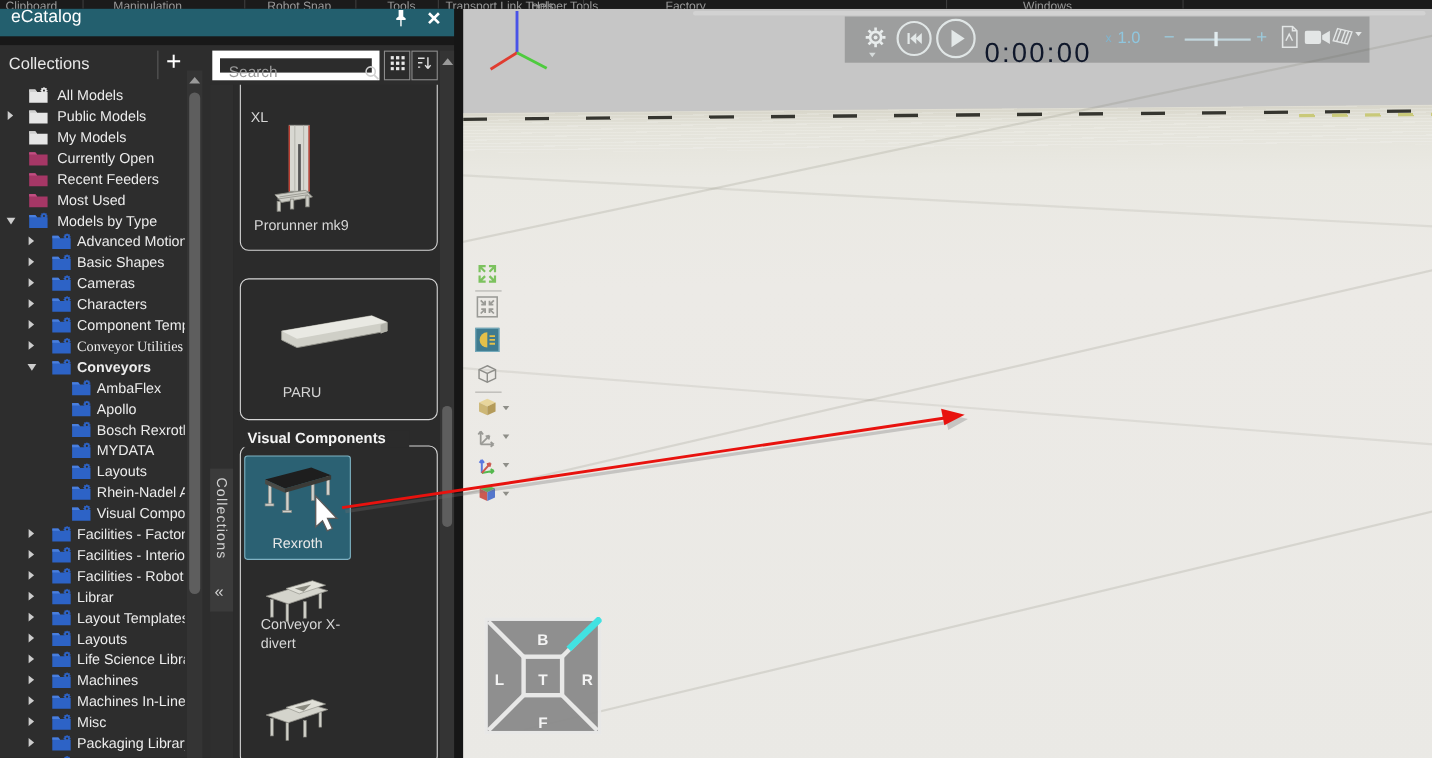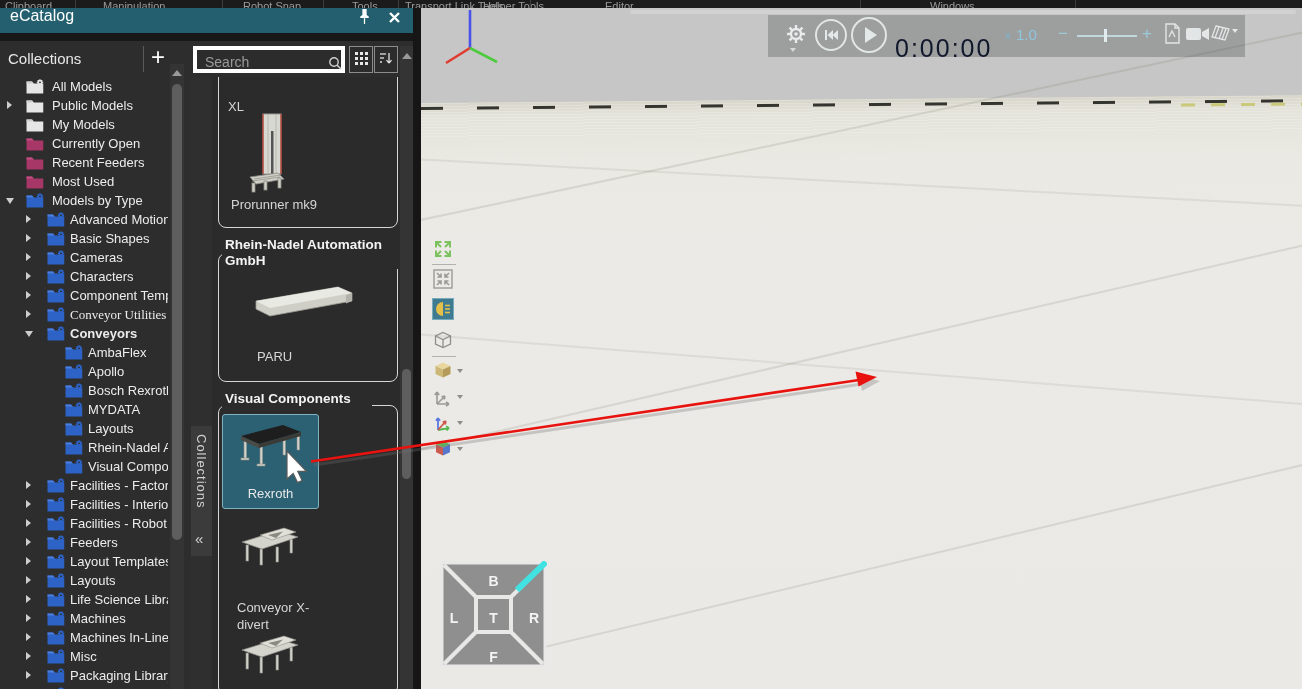--- a/index.html
+++ b/index.html
@@ -10,21 +10,21 @@
   #ribbon{left:0;top:0;width:1302px;height:8px;background:#1b1b1b;overflow:hidden;z-index:5;}
   .ribbon-label{position:absolute;top:0;font-size:11px;color:#9a9a9a;white-space:nowrap;}
   .ribbon-sep{position:absolute;top:0;width:1px;height:8px;background:#3d3d3d;}
   
   #titlebar{left:0;top:8;width:413px;height:33px;background:#235f6e;z-index:4;}
   #title{position:absolute;left:10px;top:7px;font-size:16px;color:#fff;}
   #panel{left:0;top:41px;width:413px;height:648px;background:#2d2d2d;z-index:3;}
   #collections-label{left:8px;top:9px;font-size:15px;color:#e8e8e8;}
   .hdr-divider{left:143px;top:5px;width:1px;height:26px;background:#5a5a5a;}
   #add-btn{left:146px;top:1px;width:24px;height:30px;font-size:24px;color:#fff;text-align:center;line-height:30px;cursor:default;}
-  #search-box{left:193px;top:5px;width:152px;height:27px;border:4px solid #ffffff;background:#2c2c2c;box-sizing:border-box;}
+  #search-box{left:193px;top:5px;width:152px;height:27px;border:7px solid #ffffff;background:#2c2c2c;box-sizing:border-box;}
   #search-input{position:absolute;left:2px;top:1px;width:124px;height:21px;background:transparent;border:none;outline:none;
       color:#cfcfcf;font-size:14px;font-family:"Liberation Sans",sans-serif;padding:0 0 0 6px;}
   #search-input::placeholder{color:#9a9a9a;}
   .sq-btn{width:24px;height:27px;border:1px solid #8c8c8c;background:#2c2c2c;box-sizing:border-box;display:flex;align-items:center;justify-content:center;}
   
   #tree{left:0;top:36px;width:168px;height:612px;overflow:hidden;}
   .tree-row{position:absolute;left:0;width:168px;height:19px;white-space:nowrap;}
   .tree-label{position:absolute;top:2px;font-size:13px;color:#ececec;}
   .arr-c{position:absolute;top:5px;width:0;height:0;border-left:5px solid #cdcdcd;border-top:4px solid transparent;border-bottom:4px solid transparent;}
   .arr-e{position:absolute;top:7px;width:0;height:0;border-top:6px solid #cdcdcd;border-left:4.5px solid transparent;border-right:4.5px solid transparent;}
@@ -82,21 +82,21 @@
 
 <div id="app">
 
   <div id="ribbon" class="abs">
       <span class="ribbon-label" style="left:5px">Clipboard</span>
       <span class="ribbon-label" style="left:103px">Manipulation</span>
       <span class="ribbon-label" style="left:243px">Robot Snap</span>
       <span class="ribbon-label" style="left:352px">Tools</span>
       <span class="ribbon-label" style="left:405px">Transport Link Tools</span>
       <span class="ribbon-label" style="left:483px">Helper Tools</span>
-      <span class="ribbon-label" style="left:605px">Editor</span>
+      <span class="ribbon-label" style="left:605px">Factory</span>
       <span class="ribbon-label" style="left:930px">Windows</span>
       <span class="ribbon-sep" style="left:75px"></span>
       <span class="ribbon-sep" style="left:222px"></span>
       <span class="ribbon-sep" style="left:323px"></span>
       <span class="ribbon-sep" style="left:398px"></span>
       <span class="ribbon-sep" style="left:530px"></span>
       <span class="ribbon-sep" style="left:860px"></span>
       <span class="ribbon-sep" style="left:1075px"></span>
     </div>
 
@@ -502,21 +502,21 @@
                 <line x1="13.2" y1="0.2" x2="13.2" y2="6"></line>
                 <line x1="10.2" y1="3.1" x2="16.2" y2="3.1"></line>
                 <line x1="11.1" y1="1" x2="15.3" y2="5.2"></line>
                 <line x1="15.3" y1="1" x2="11.1" y2="5.2"></line>
               </g>
     <circle cx="13.2" cy="3.1" r="2.4" fill="#2d63c6"></circle>
               <circle cx="13.2" cy="3.1" r="0.9" fill="#2d2d2d"></circle>
     <path d="M0.5,2.2 h5.2 l1.6,2 h9 v9.3 h-15.8 z" fill="#2d63c6"></path>
     <path d="M0.5,2.2 h5.2 l1.6,2 h-6.8 z" fill="#4a7fdd"></path>
             </svg></span>
-          <span class="tree-label" style="left:70px;">Feeders</span>
+          <span class="tree-label" style="left:70px;">Librar</span>
         </div>
         <div class="tree-row" style="top:475px">
           <span class="arr-c" style="left:26px"></span>
           <span class="tree-icon" style="left:47px"><svg width="18" height="15" viewBox="0 0 17 14">
     <g stroke="#2d63c6" stroke-width="1.1">
                 <line x1="13.2" y1="0.2" x2="13.2" y2="6"></line>
                 <line x1="10.2" y1="3.1" x2="16.2" y2="3.1"></line>
                 <line x1="11.1" y1="1" x2="15.3" y2="5.2"></line>
                 <line x1="15.3" y1="1" x2="11.1" y2="5.2"></line>
               </g>
@@ -670,21 +670,20 @@
               <rect x="40" y="67" width="3" height="10"></rect>
               <rect x="26" y="70" width="3" height="9"></rect>
             </g>
    <g stroke="#8f8f88" stroke-width="0.7">
               <line x1="16" y1="68" x2="43" y2="64"></line>
               <line x1="14" y1="70" x2="42" y2="66"></line>
             </g>
           </svg></span>
         <div class="item-label" style="left:19px;top:119px;width:150px;">Prorunner mk9</div>
         <div class="grp-box" style="top:176px;height:129px"></div>
-        <div class="grp-header" style="left:10px;top:160px;width:172px">Rhein-Nadel Automation GmbH</div>
         <span class="thumb" style="left:38px;top:204px"><svg width="110" height="44">
             <polygon points="6,20 88,6 102,12 102,20 20,35 6,28" fill="#cfcfc7" stroke="#9a9a92" stroke-width="0.8"></polygon>
    <polygon points="6,20 88,6 102,12 20,27" fill="#e9e9e3"></polygon>
             <polygon points="102,12 102,20 96,22.5 96,14.3" fill="#b2b2aa"></polygon>
           </svg></span>
         <div class="item-label" style="left:45px;top:271px;width:120px;">PARU</div>
         <div class="grp-box" style="top:328px;height:290px"></div>
         <div class="grp-header" style="left:10px;top:314px;width:144px">Visual Components</div>
         <div class="sel-tile" style="left:10px;top:337px;width:97px;height:95px"></div>
         <span class="thumb" style="left:23px;top:343px"><svg width="72" height="48">
@@ -705,21 +704,21 @@
             <g fill="#cfcfc8" stroke="#8f8f88" stroke-width="0.6">
    <rect x="8" y="22" width="2.4" height="16"></rect>
               <rect x="22" y="26" width="2.4" height="16"></rect>
    <rect x="38" y="24" width="2.4" height="15"></rect>
               <rect x="52" y="16" width="2.4" height="14"></rect>
             </g>
    <polygon points="4,19 40,8 60,14 24,26" fill="#d4d4cc" stroke="#908f88" stroke-width="0.7"></polygon>
    <polygon points="22,12 46,5 58,9 34,17" fill="#e0e0d8" stroke="#908f88" stroke-width="0.6"></polygon>
    <polygon points="30,12 45,8.5 38,15" fill="#8a8a80"></polygon>
           </svg></span>
-        <div class="item-label" style="left:25px;top:482px;width:92px;margin-top:40px;">Conveyor X-divert</div>
+        <div class="item-label" style="left:25px;top:482px;width:92px;">Conveyor X-divert</div>
         <span class="thumb" style="left:26px;top:554px"><svg width="64" height="44">
             <g fill="#cfcfc8" stroke="#8f8f88" stroke-width="0.6">
    <rect x="8" y="22" width="2.4" height="16"></rect>
               <rect x="22" y="26" width="2.4" height="16"></rect>
    <rect x="38" y="24" width="2.4" height="15"></rect>
               <rect x="52" y="16" width="2.4" height="14"></rect>
             </g>
    <polygon points="4,19 40,8 60,14 24,26" fill="#d4d4cc" stroke="#908f88" stroke-width="0.7"></polygon>
    <polygon points="22,12 46,5 58,9 34,17" fill="#e0e0d8" stroke="#908f88" stroke-width="0.6"></polygon>
    <polygon points="30,12 45,8.5 38,15" fill="#8a8a80"></polygon>

